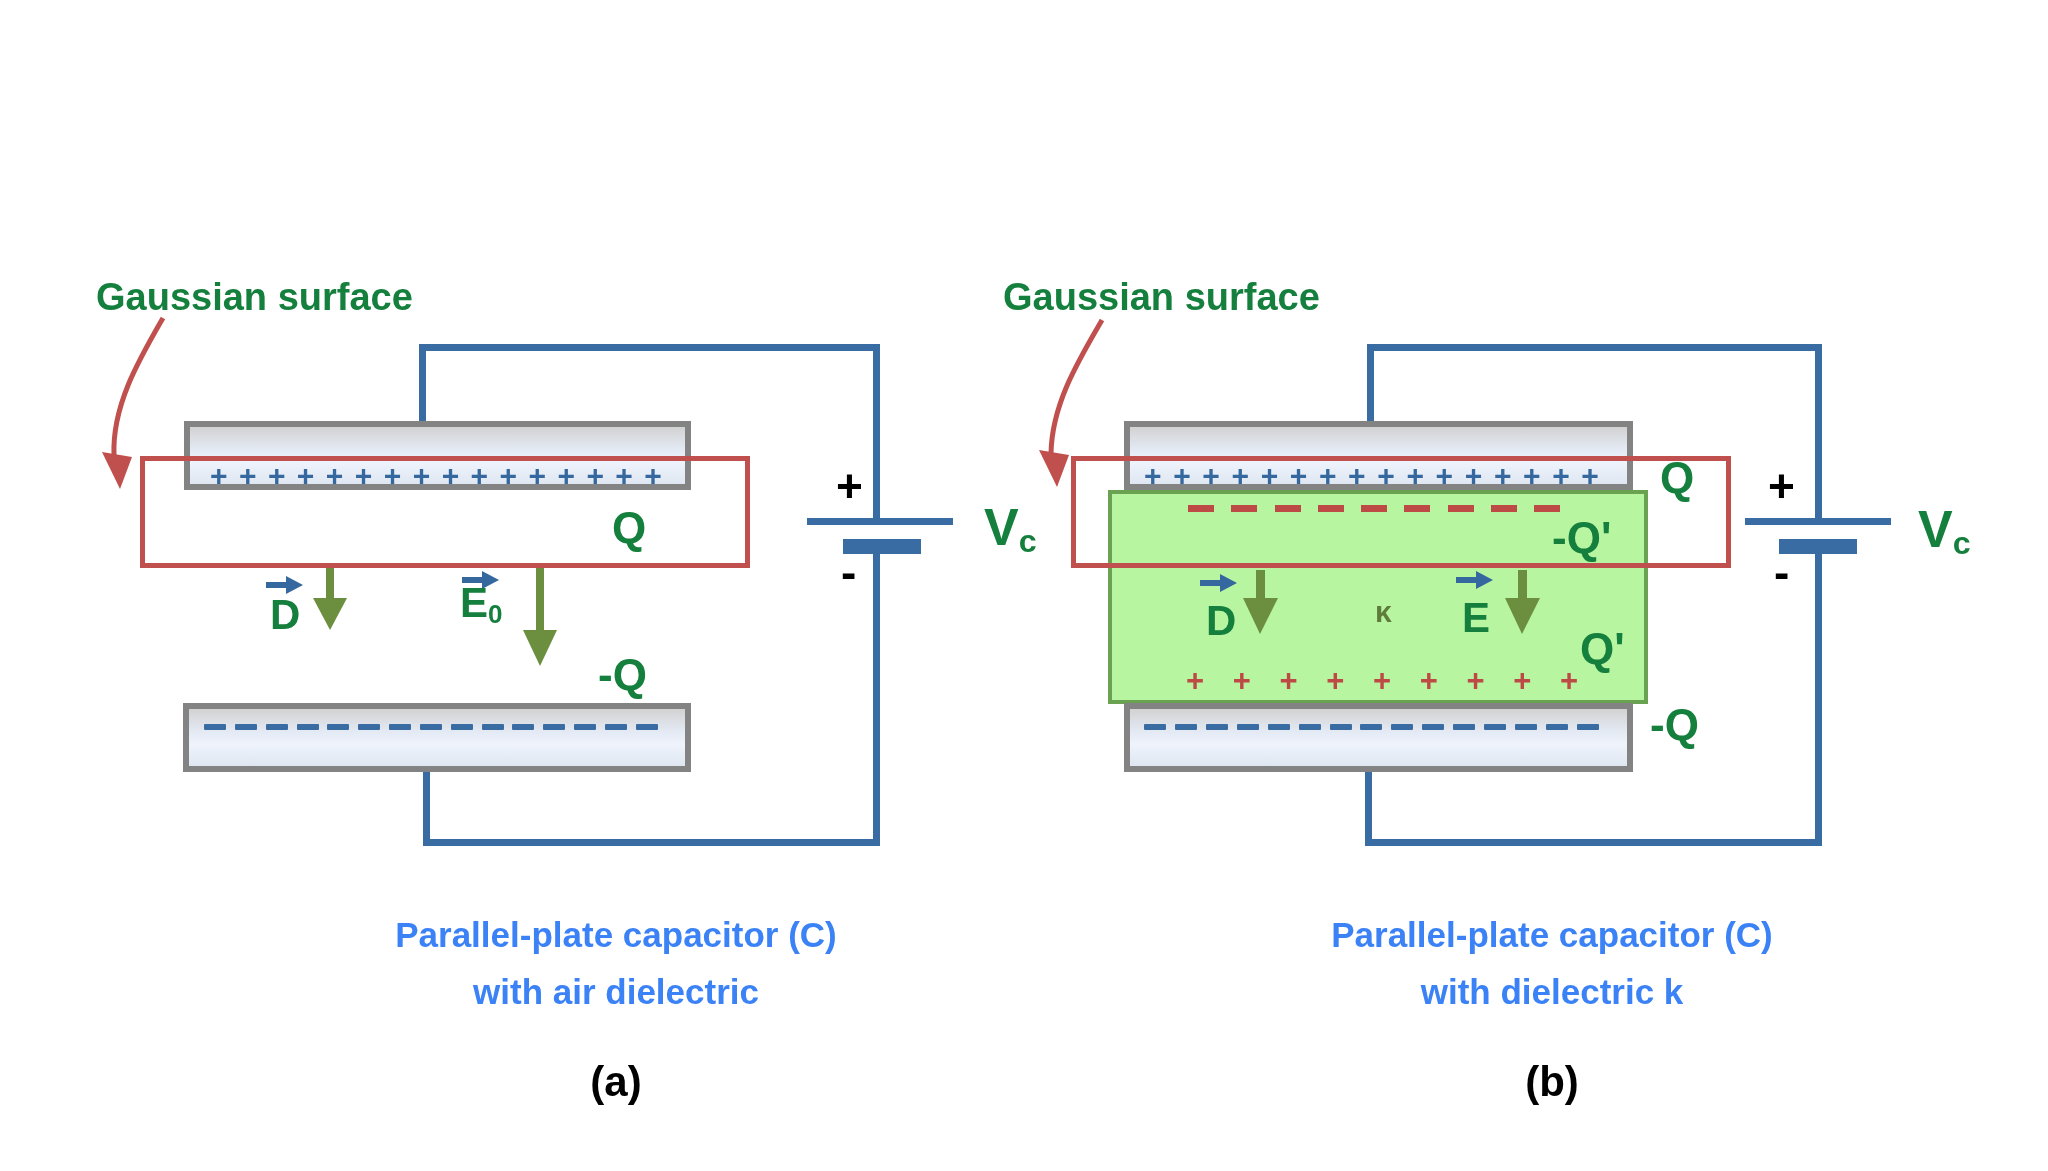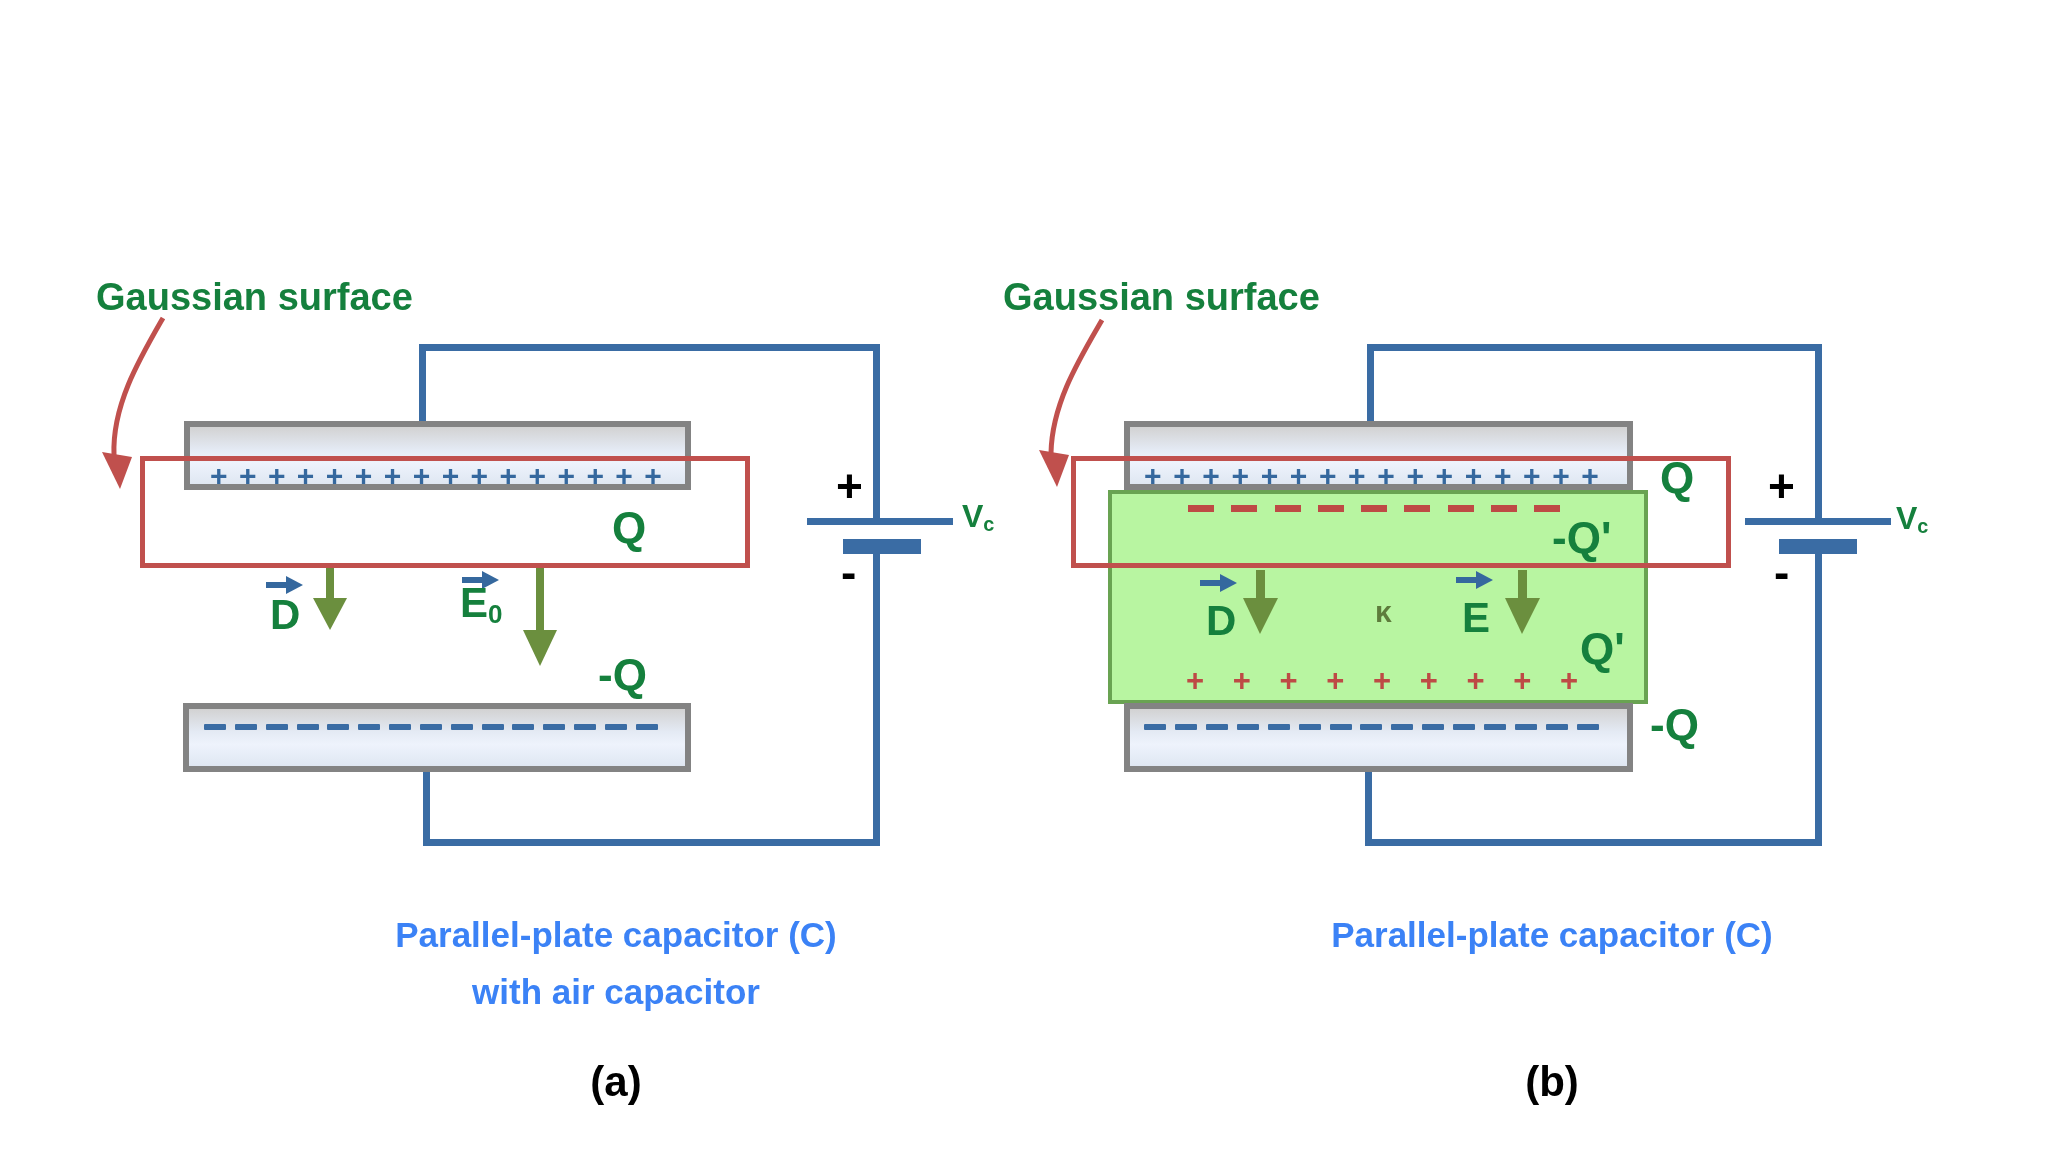--- a/index.html
+++ b/index.html
@@ -25,21 +25,21 @@
   .dash{width:22px;height:6px;background:#3A6CA4;border-radius:1px;display:inline-block;}
   .rdash{width:26px;height:7px;background:#BE4A45;display:inline-block;}
   
   .lbl{position:absolute;font-weight:bold;color:#15803d;line-height:1.05;z-index:6;white-space:nowrap;}
   .lbl.black{color:#000000;}
   .gauss{font-size:38px;}
   .qlbl{font-size:44px;}
   .field{font-size:42px;}
   .kappa{font-size:30px;color:#5E7C3C;}
   .batsign{font-size:46px;}
-  .vlbl{font-size:32px;}
+  .vlbl{font-size:52px;margin-left:22px;}
   .sub{font-size:0.62em;position:relative;top:0.22em;font-weight:bold;}
   .caption{position:absolute;width:640px;text-align:center;color:#3b82f6;
     font-weight:bold;font-size:35px;line-height:57px;z-index:6;}
   .tag{position:absolute;width:640px;text-align:center;color:#000;
     font-weight:bold;font-size:42px;z-index:6;}
   svg.overlay{position:absolute;left:0;top:0;z-index:5;}
 </style>
 </head>
 <body>
 
@@ -103,21 +103,21 @@
     <span>E</span><span class="sub">0</span>
   </div>
   <div class="lbl black batsign" style="left:836px;top:462px;">+</div>
   <div class="lbl black batsign" style="left:841px;top:548px;">-</div>
   <div class="lbl vlbl" style="left:962px;top:500px;">
     <span>V</span><span class="sub">c</span>
   </div>
 
   <div class="caption" style="left:296px;top:906px;">
     <div>Parallel-plate capacitor (C)</div>
-    <div>with air capacitor</div>
+    <div>with air dielectric</div>
   </div>
   <div class="tag" style="left:296px;top:1058px;">(a)</div>
 
   <div class="wire" style="left:1367px;top:344px;width:7px;height:80px;"></div>
   <div class="wire" style="left:1367px;top:344px;width:455px;height:7px;"></div>
   <div class="wire" style="left:1815px;top:344px;width:7px;height:177px;"></div>
   <div class="bat-thin" style="left:1745px;top:518px;"></div>
   <div class="bat-thick" style="left:1779px;top:539px;"></div>
   <div class="wire" style="left:1815px;top:554px;width:7px;height:290px;"></div>
   <div class="wire" style="left:1365px;top:839px;width:457px;height:7px;"></div>
@@ -197,20 +197,21 @@
   <div class="lbl field" style="left:1462px;top:596px;">E</div>
   <div class="lbl kappa" style="left:1375px;top:596px;">κ</div>
   <div class="lbl black batsign" style="left:1768px;top:462px;">+</div>
   <div class="lbl black batsign" style="left:1774px;top:548px;">-</div>
   <div class="lbl vlbl" style="left:1896px;top:502px;">
     <span>V</span><span class="sub">c</span>
   </div>
 
   <div class="caption" style="left:1232px;top:906px;">
     <div>Parallel-plate capacitor (C)</div>
+    <div>with dielectric k</div>
   </div>
   <div class="tag" style="left:1232px;top:1058px;">(b)</div>
 
   <svg class="overlay" width="2048" height="1171" viewBox="0 0 2048 1171">
 
     <g>
       <path d="M163,318 C140,358 112,405 114,455" stroke="#C0504D" stroke-width="5" fill="none"></path>
       <polygon points="102,452 132,457 120,489" fill="#C0504D"></polygon>
     </g>
 

